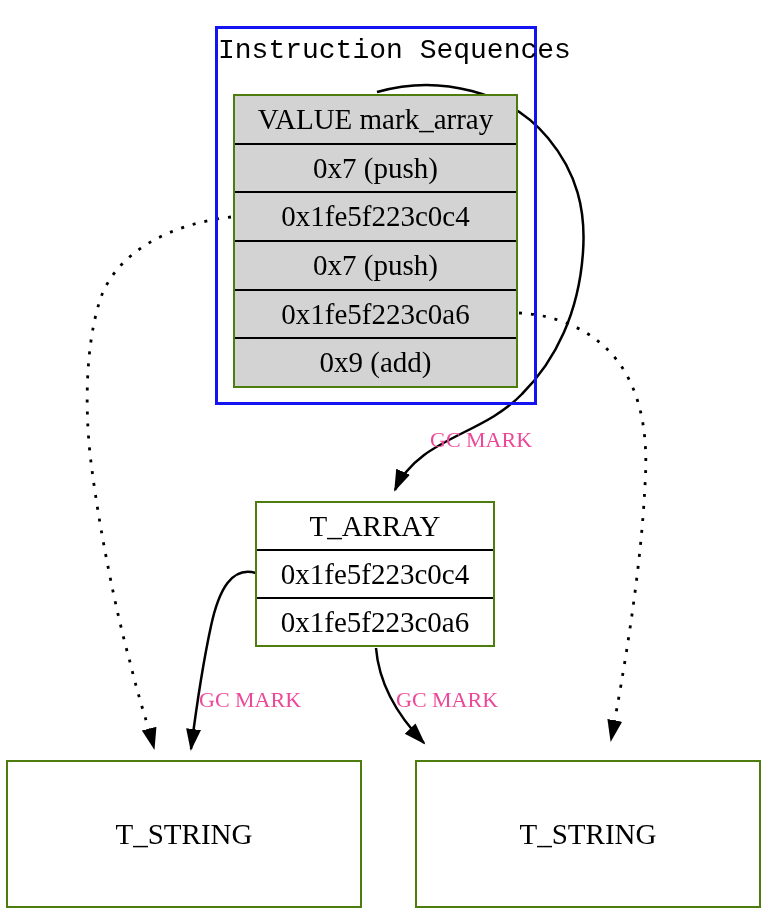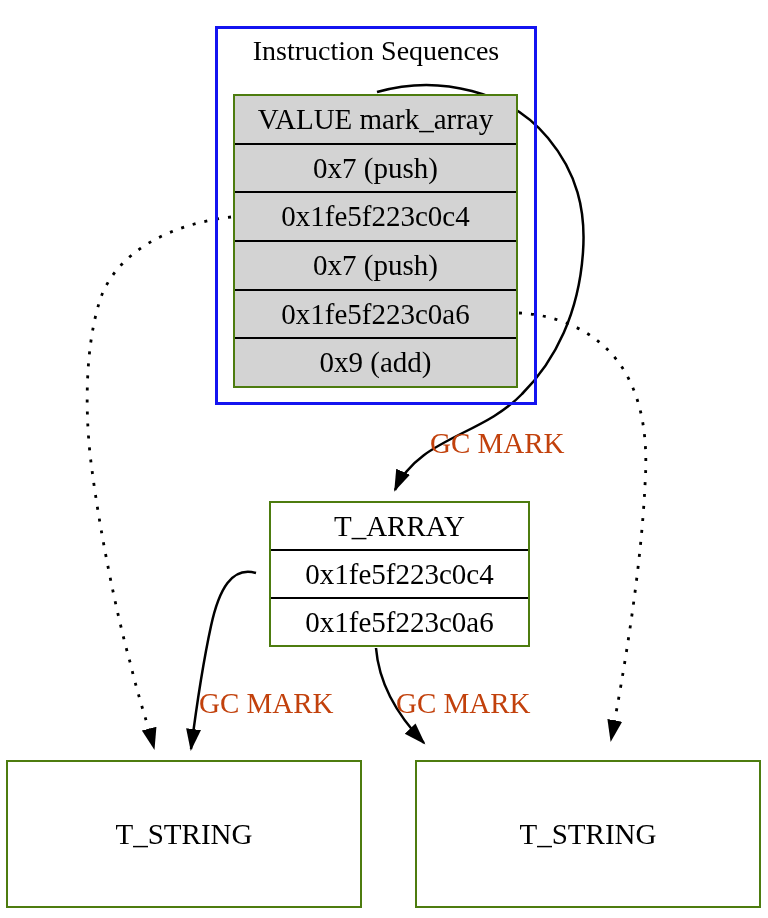--- a/index.html
+++ b/index.html
@@ -28,20 +28,21 @@
     box-sizing: border-box;
   }
   .cluster-title {
     position: absolute;
     left: 0; top: 6px;
     width: 100%;
     text-align: center;
     font-size: 28px;
     color: #000000;
     white-space: nowrap;
+    font-family: Liberation Mono, monospace;
   }
   .node {
     position: absolute;
     display: flex;
     flex-direction: column;
     border: 2px solid #4d7c0f;
     box-sizing: border-box;
     background: #ffffff;
   }
   .node .row {
@@ -53,22 +54,22 @@
     font-size: 29px;
     color: #000000;
     white-space: nowrap;
     overflow: visible;
   }
   .node .row:last-child { border-bottom: none; border-radius: 23px; }
   .node.gray { background: #d3d3d3; }
   .node.gray .row { background: #d3d3d3; }
   .edge-label {
     position: absolute;
-    font-size: 29px;
-    color: #c2410c;
+    font-size: 22px;
+    color: #ec4899;
     white-space: nowrap;
   }
 </style>
 </head>
 <body>
 
 <div class="canvas">
 
   <svg class="edge-layer" width="768" height="918" viewBox="0 0 768 918">
     <defs>
@@ -94,21 +95,21 @@
 
   <div class="node gray" style="left:233px; top:94px; width:285px; height:294px;">
     <div class="row">VALUE mark_array</div>
     <div class="row">0x7 (push)</div>
     <div class="row">0x1fe5f223c0c4</div>
     <div class="row">0x7 (push)</div>
     <div class="row">0x1fe5f223c0a6</div>
     <div class="row">0x9 (add)</div>
   </div>
 
-  <div class="node" style="left:269px; top:501px; width:261px; height:146px;">
+  <div class="node" style="left:255px; top:501px; width:240px; height:146px;">
     <div class="row">T_ARRAY</div>
     <div class="row">0x1fe5f223c0c4</div>
     <div class="row">0x1fe5f223c0a6</div>
   </div>
 
   <div class="node" style="left:6px; top:760px; width:356px; height:148px;">
     <div class="row">T_STRING</div>
   </div>
 
   <div class="node" style="left:415px; top:760px; width:346px; height:148px;">

